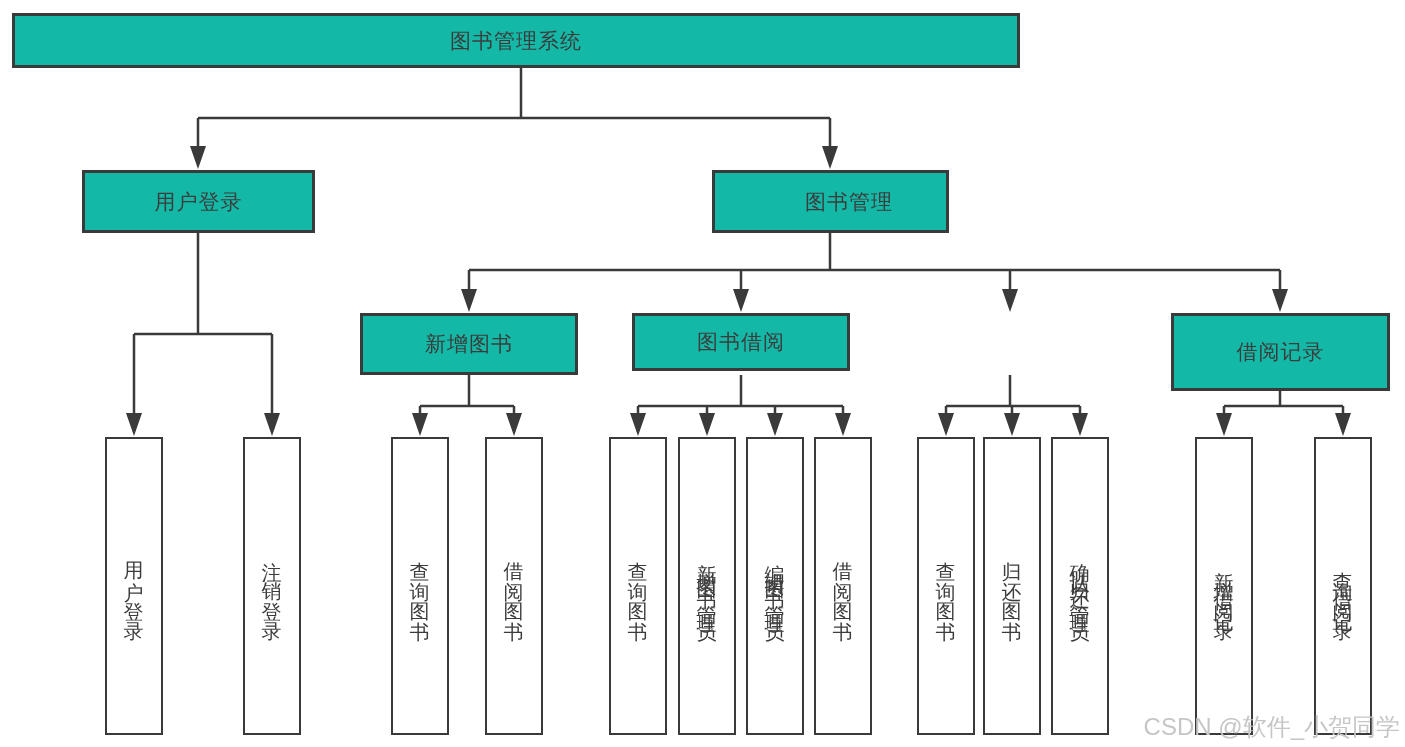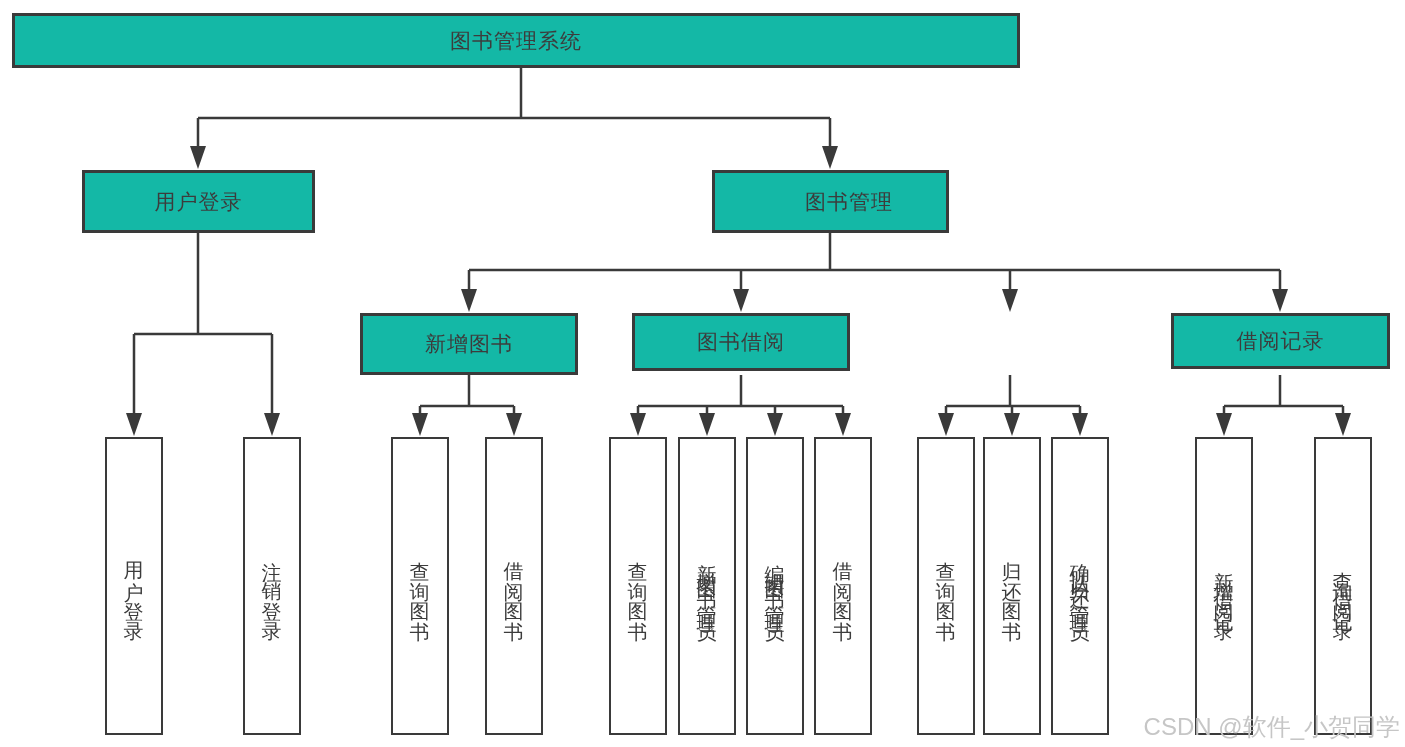--- a/index.html
+++ b/index.html
@@ -118,21 +118,21 @@
   <div class="node" style="left:712px; top:170px; width:237px; height:63px;padding-left:37px;">
     <span class="node-label">图书管理</span>
   </div>
 
   <div class="node" style="left:360px; top:313px; width:218px; height:62px;">
     <span class="node-label">新增图书</span>
   </div>
   <div class="node" style="left:632px; top:313px; width:218px; height:58px;">
     <span class="node-label">图书借阅</span>
   </div>
-  <div class="node" style="left:1171px; top:313px; width:219px; height:56px;">
+  <div class="node" style="left:1171px; top:313px; width:219px; height:78px;">
     <span class="node-label">借阅记录</span>
   </div>
 
   <div class="leaf" style="left:105px;">
     <span class="leaf-label">用户登录</span>
   </div>
   <div class="leaf" style="left:243px;">
     <span class="leaf-label">注销登录</span>
   </div>
 

